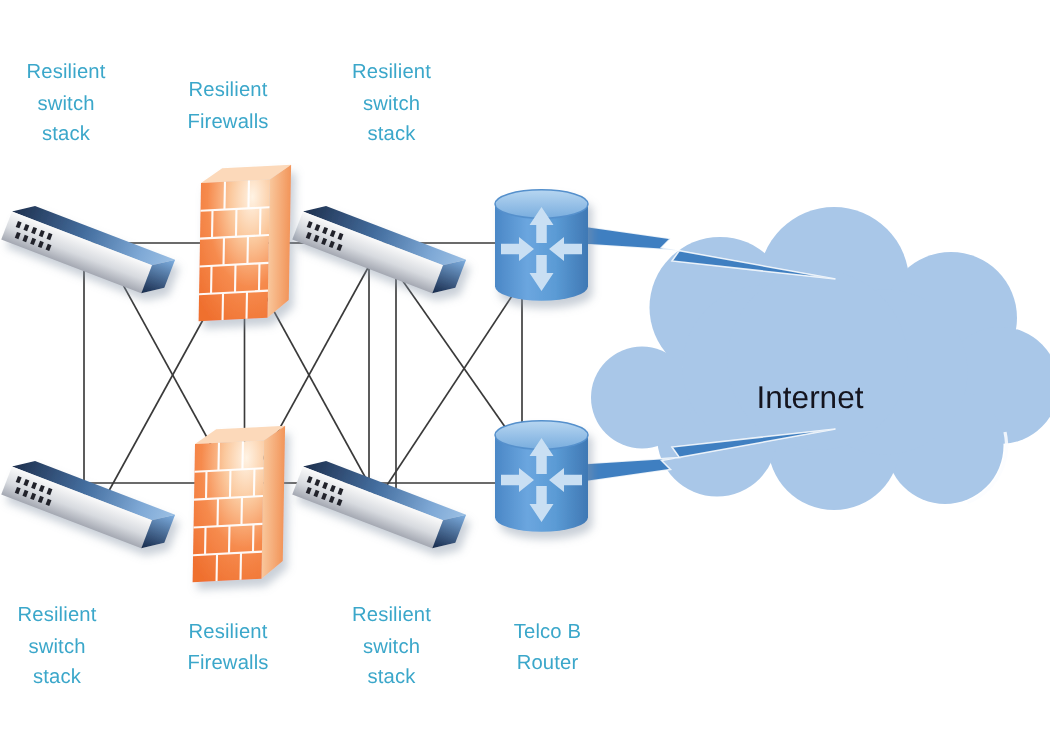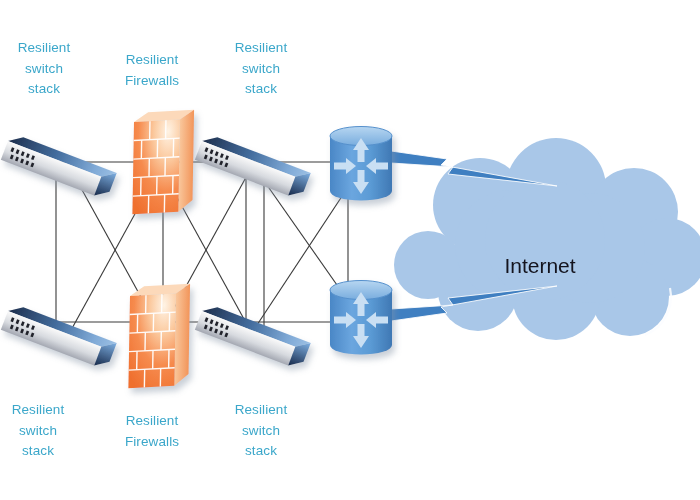--- a/index.html
+++ b/index.html
@@ -170,15 +170,16 @@
     </g>
   </svg>
 
   <div class="lbl w60" style="left:14px;top:38px">Resilient switch stack</div>
   <div class="lbl w72" style="left:116px;top:50px">Resilient Firewalls</div>
   <div class="lbl w60" style="left:231px;top:38px">Resilient switch stack</div>
 
   <div class="lbl w60" style="left:8px;top:400px">Resilient switch stack</div>
   <div class="lbl w72" style="left:116px;top:411px">Resilient Firewalls</div>
   <div class="lbl w60" style="left:231px;top:400px">Resilient switch stack</div>
+  <div class="lbl w72" style="left:329px;top:411px">Telco B Router</div>
 
   <div class="internet-lbl">Internet</div>
 </div>
 
 </body></html>

